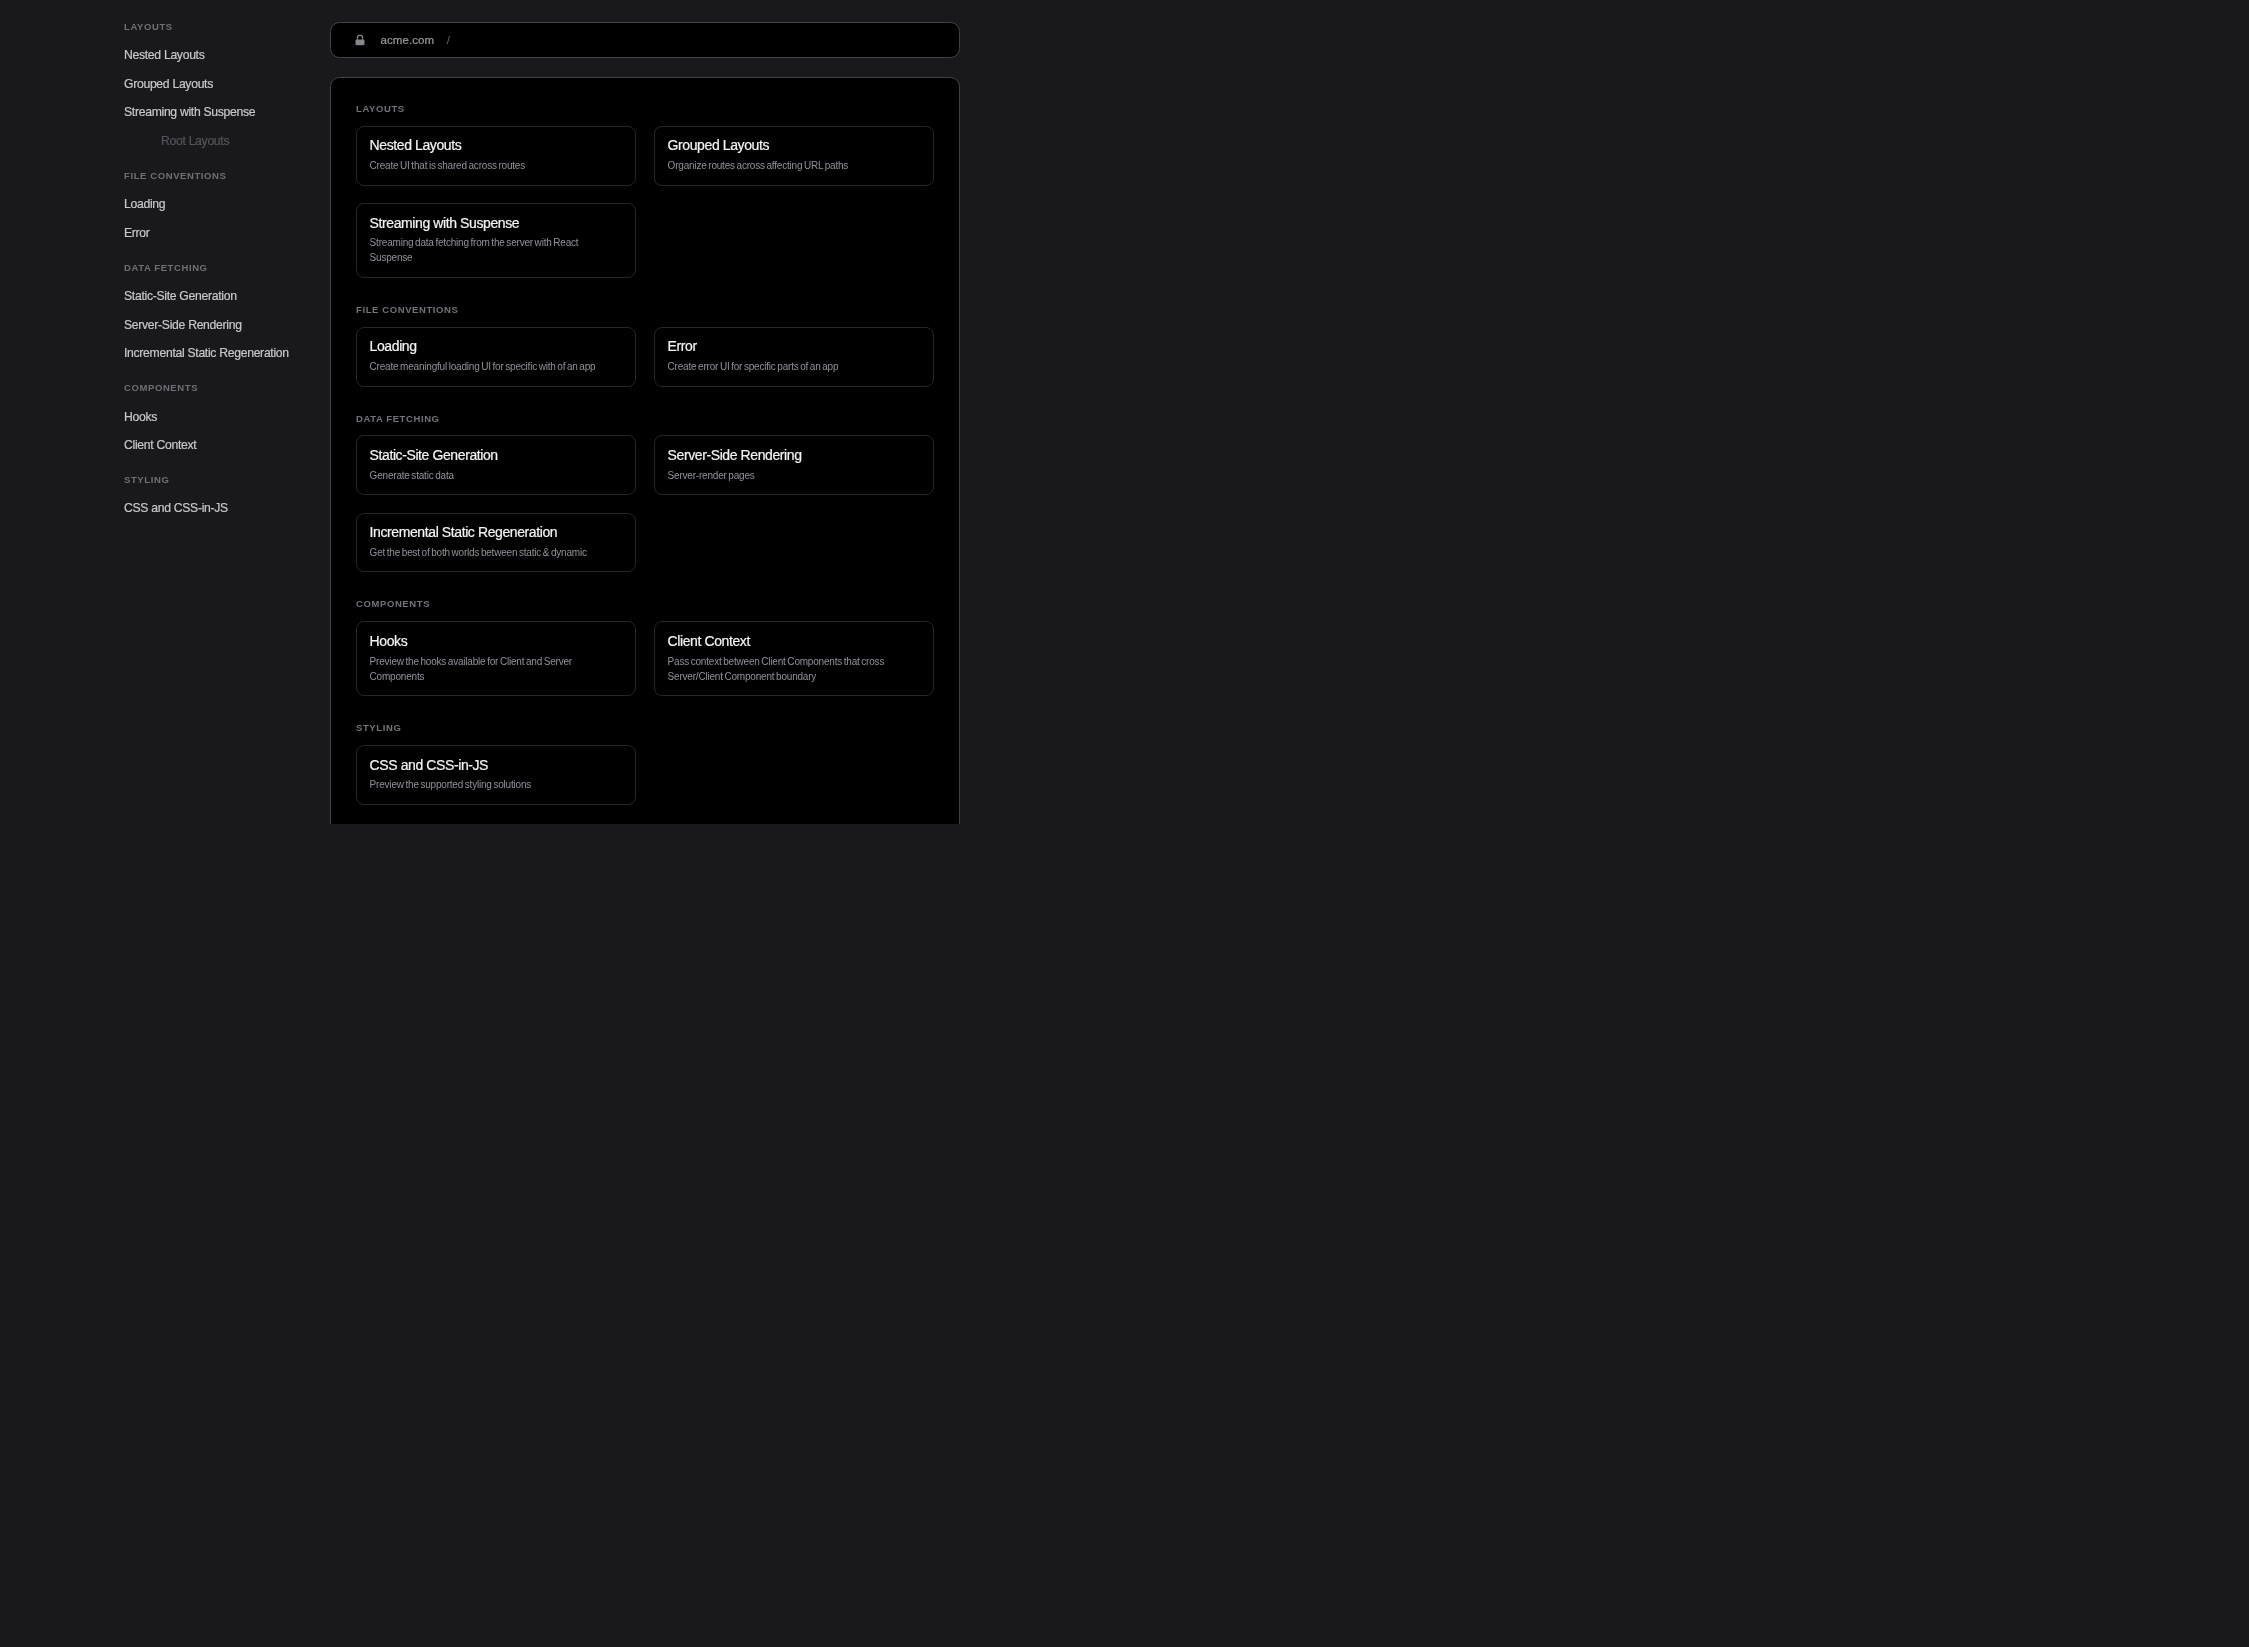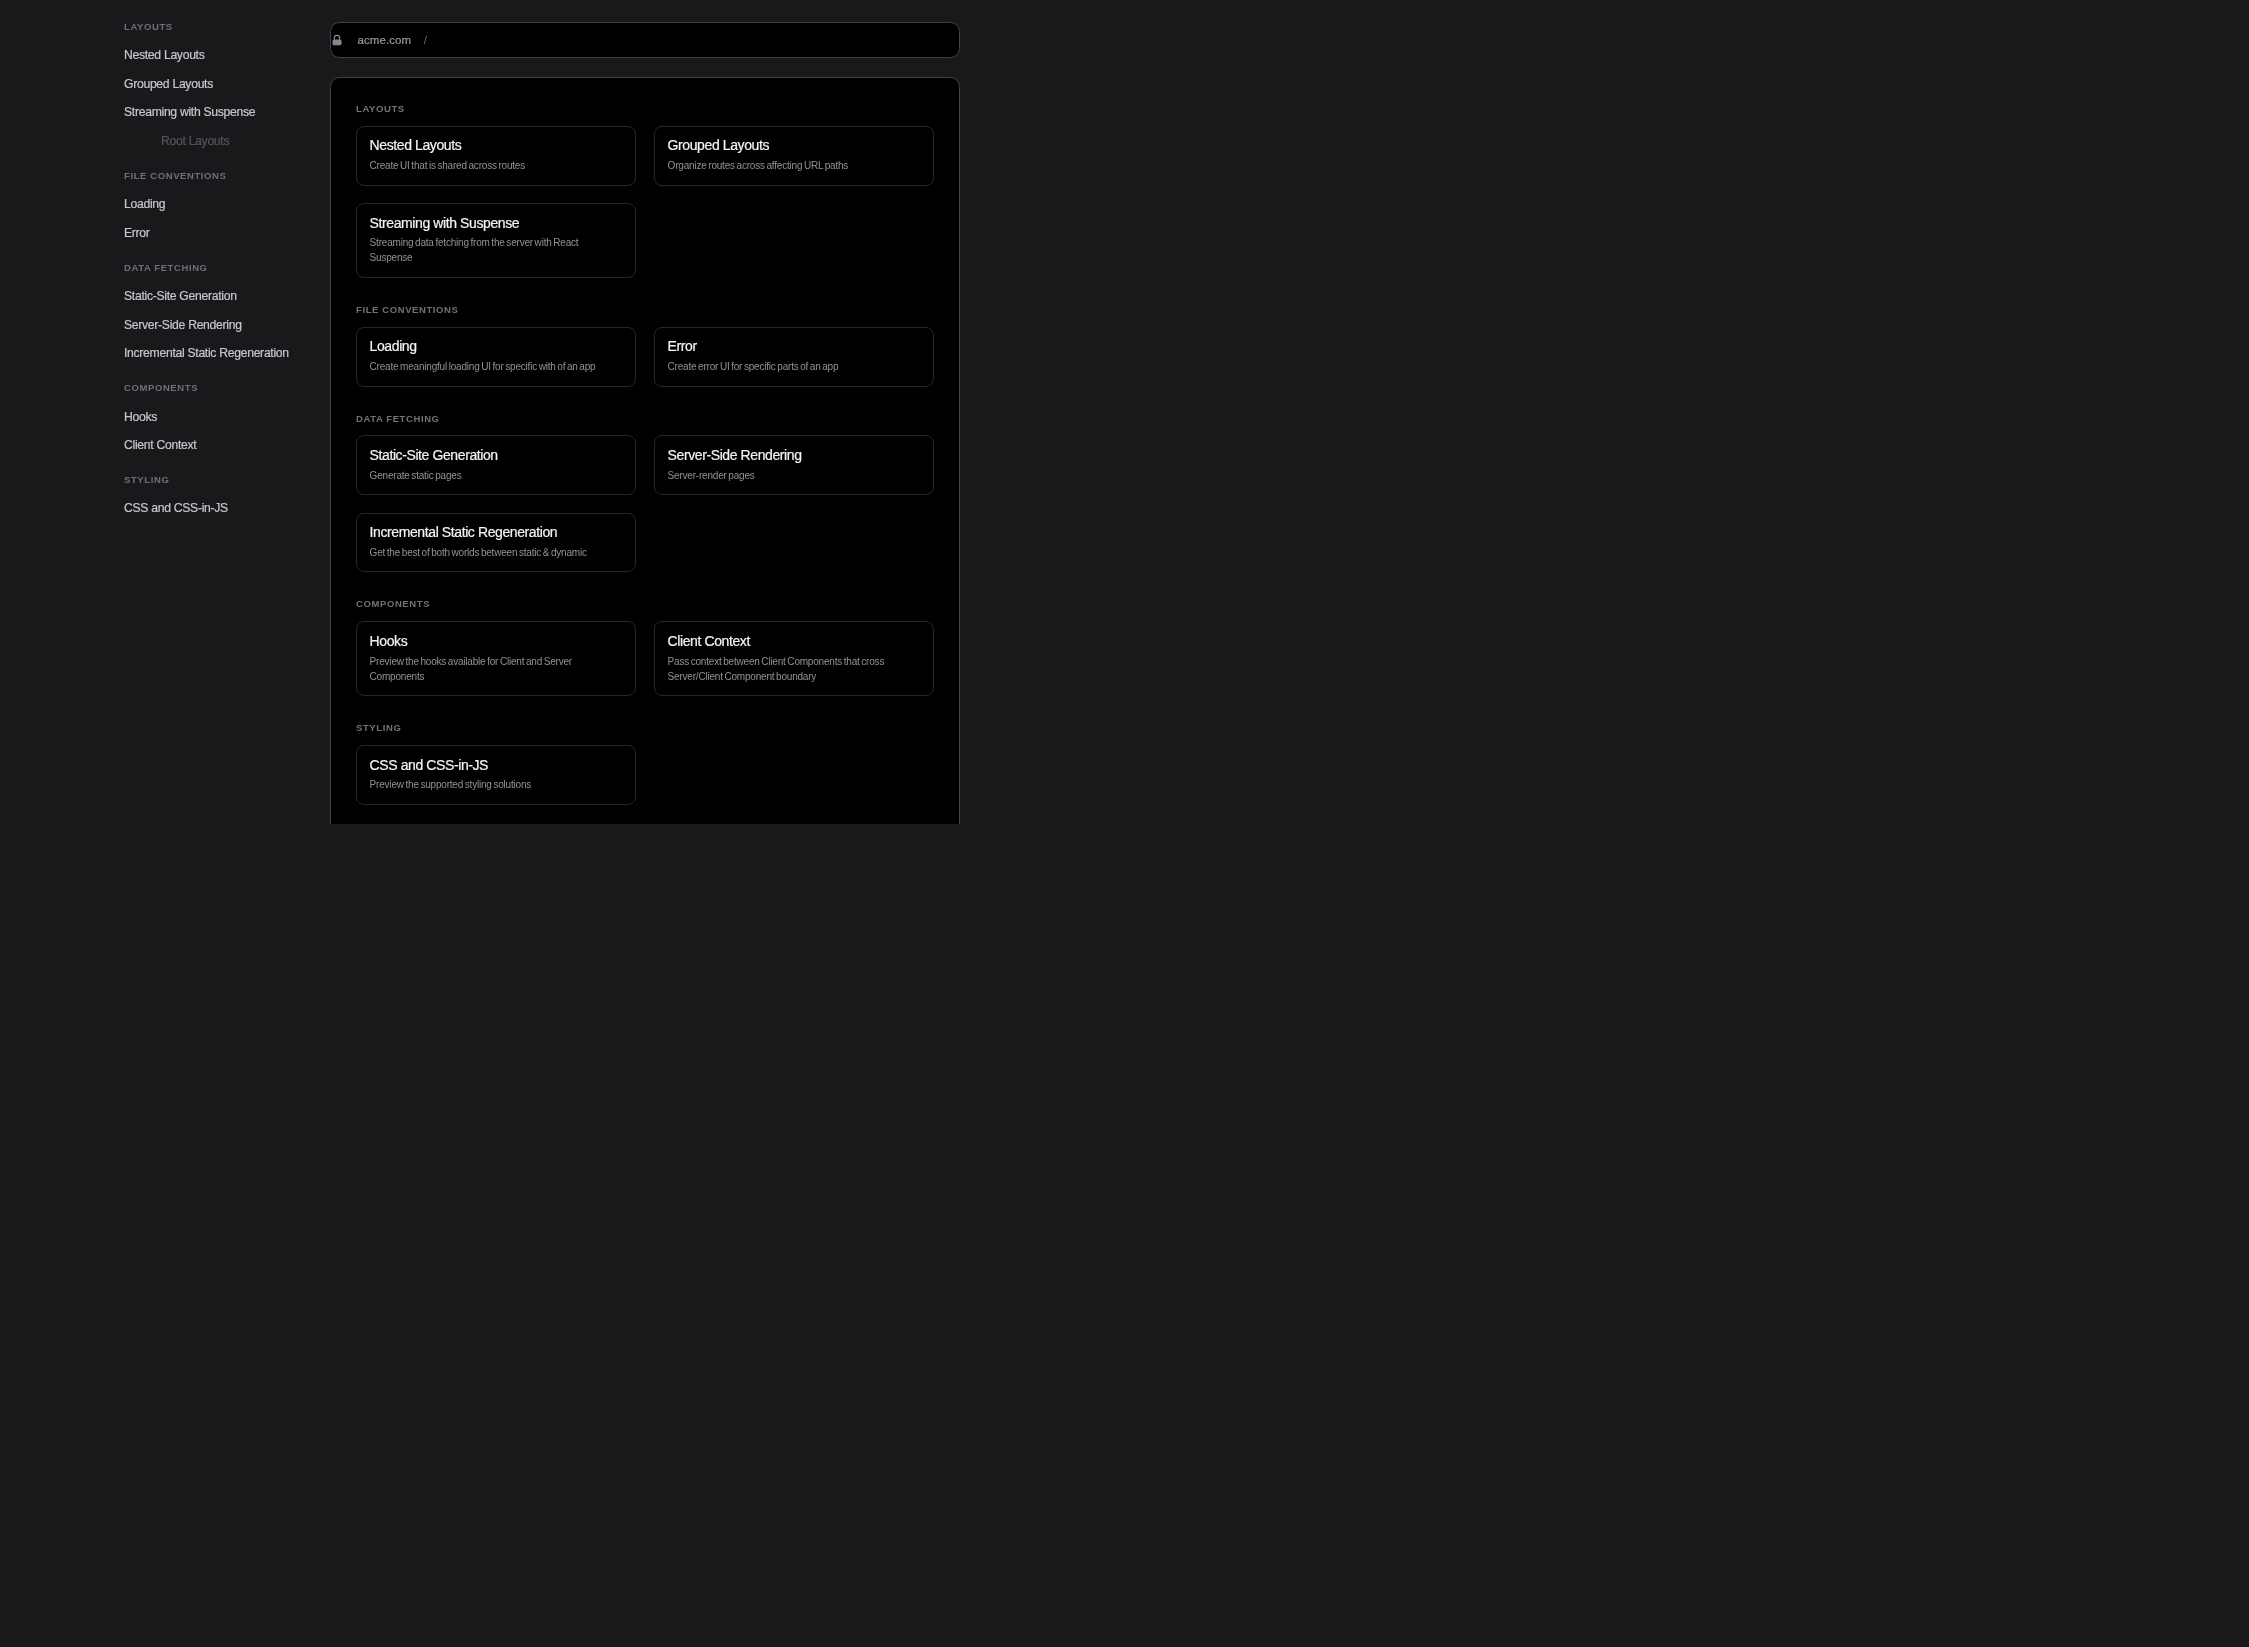--- a/index.html
+++ b/index.html
@@ -22,21 +22,21 @@
     display:block; font-size:12.2px; line-height:19px; font-weight:500;
     letter-spacing:-0.3px; -webkit-text-stroke:0.2px;
     padding:6.3px 0 3.2px; color:#c6c8cc; text-decoration:none; white-space:nowrap;
   }
   .nav-item.disabled { color:#54555b;margin-left:37px; }
   
   .main-col { position:absolute; left:330px; top:0; width:630px; }
   .address-bar {
     position:absolute; top:22px; left:0; width:630px; height:36px;
     background:#000; border:0.8px solid #414147; border-radius:9.5px;
-    display:flex; align-items:center; padding:0 2px;
+    display:flex; align-items:center; padding:0 25px;
   }
   .lock { width:12px; height:12px; flex:0 0 auto; margin-left:-1.6px; margin-top:0.9px; }
   .domain {
     font-size:11.5px; font-weight:500; color:#9a9ca2; margin-left:14px; -webkit-text-stroke:0.2px;
     letter-spacing:0.1px;
   }
   .slash { font-size:11.5px; color:#686a71; margin-left:12.6px; }
   .panel {
     position:absolute; top:77px; left:0; width:630px; height:822px;
     background:#000; border:0.8px solid #414147; border-radius:9.5px;
@@ -136,21 +136,21 @@
           <div class="card-title">Error</div>
           <div class="card-desc">Create error UI for specific parts of an app</div>
         </a>
       </div>
     </div>
     <div class="section">
       <div class="section-label">DATA FETCHING</div>
       <div class="card-grid">
         <a class="card">
           <div class="card-title">Static-Site Generation</div>
-          <div class="card-desc">Generate static pages</div>
+          <div class="card-desc">Generate static data</div>
         </a>
         <a class="card">
           <div class="card-title">Server-Side Rendering</div>
           <div class="card-desc">Server-render pages</div>
         </a>
         <a class="card">
           <div class="card-title">Incremental Static Regeneration</div>
           <div class="card-desc">Get the best of both worlds between static &amp; dynamic</div>
         </a>
       </div>

